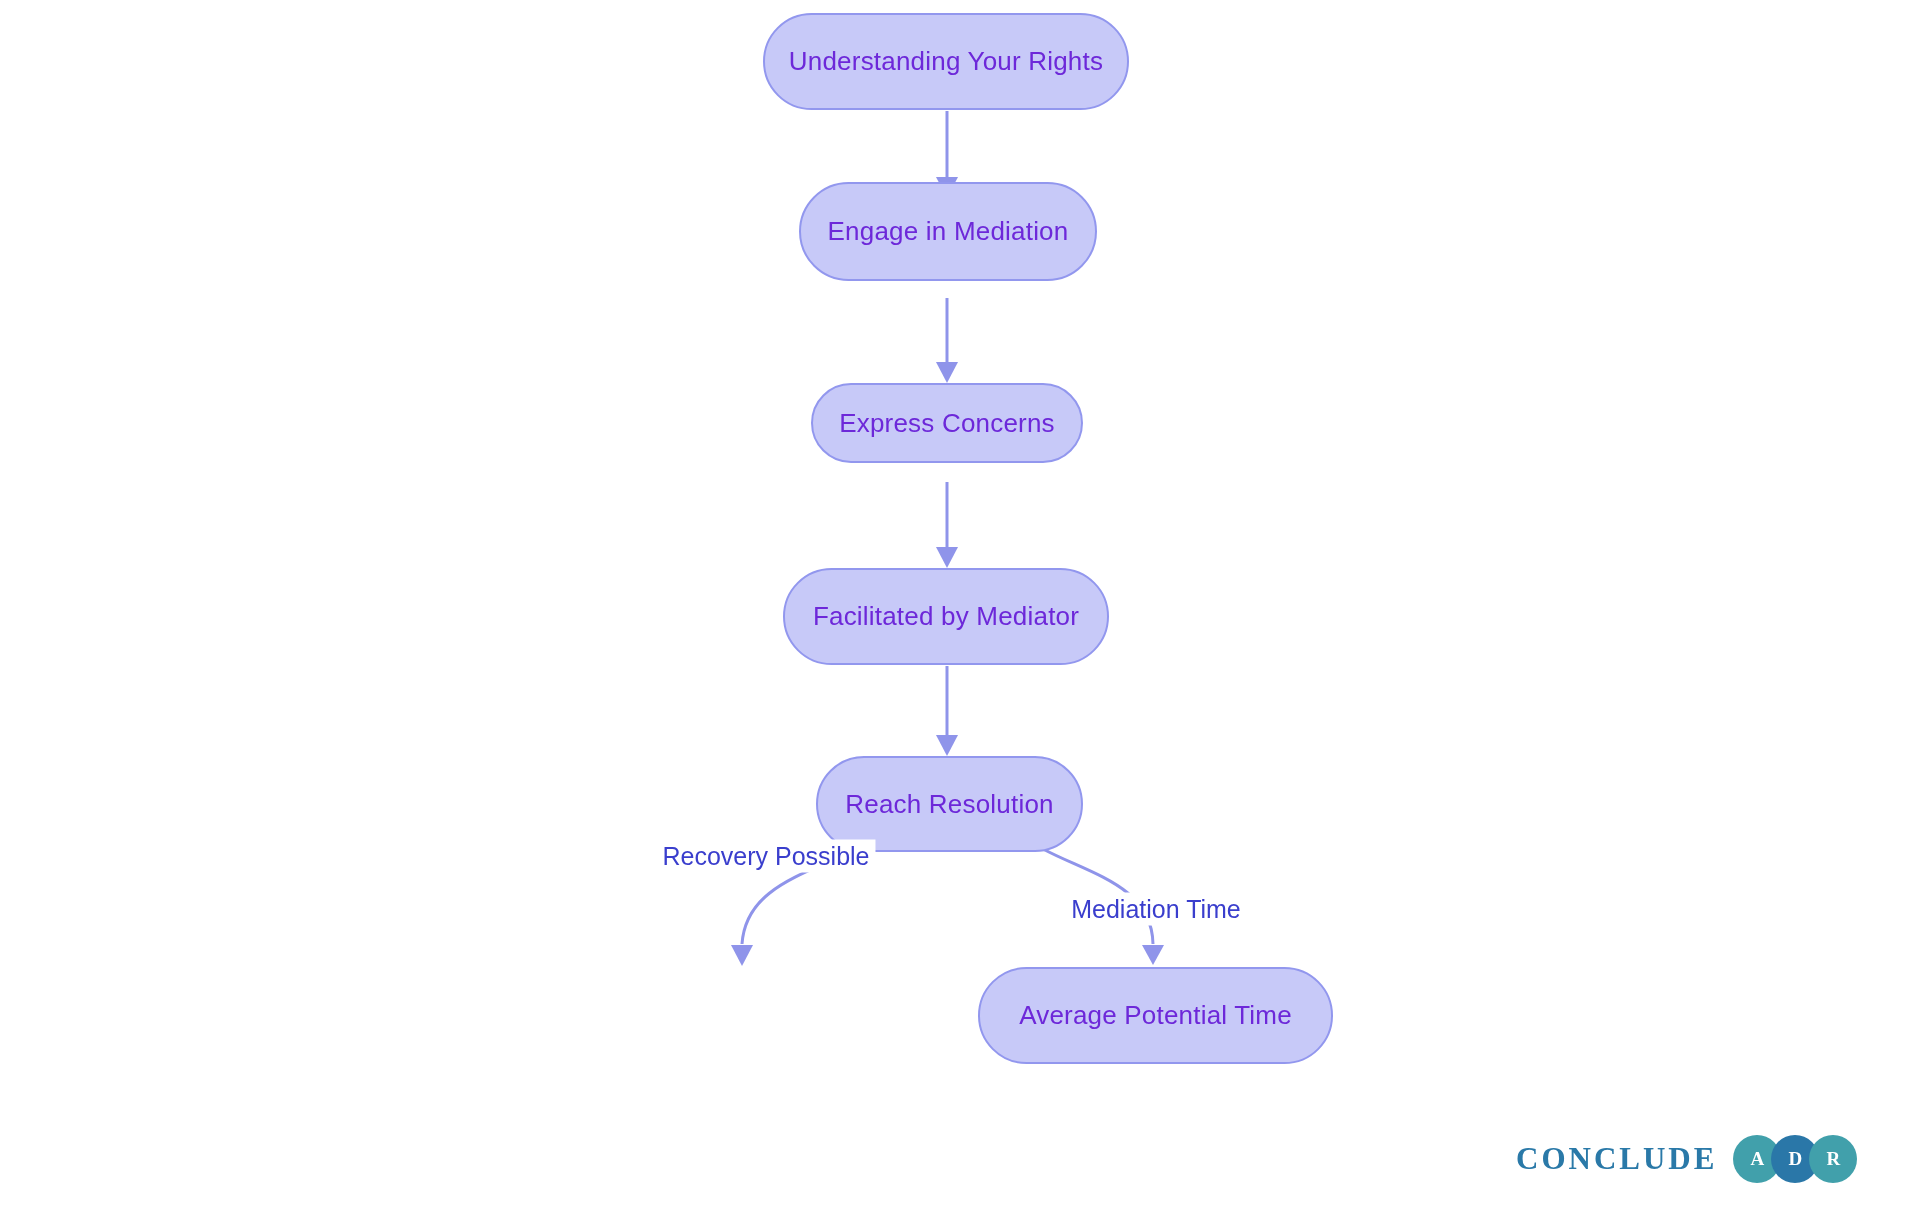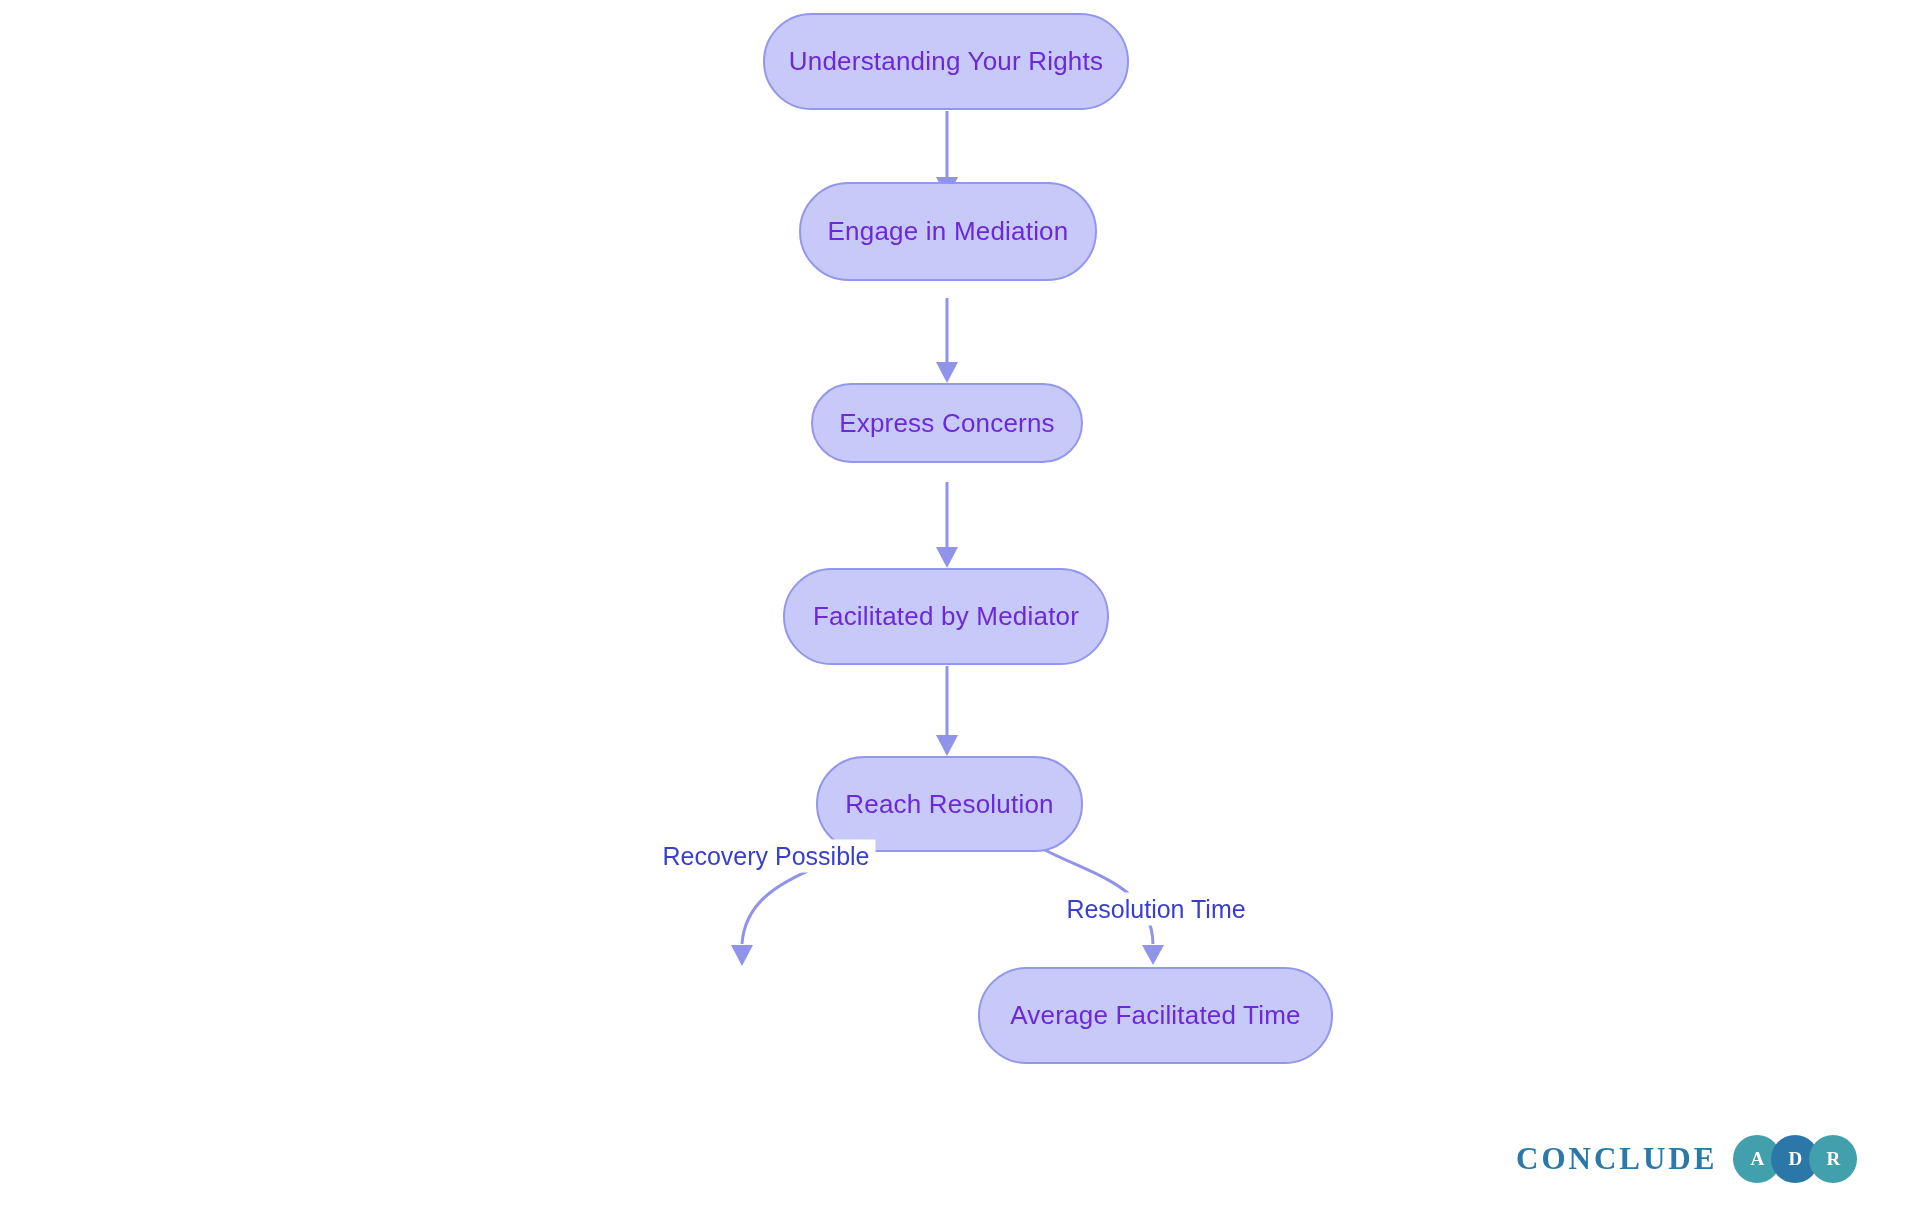--- a/index.html
+++ b/index.html
@@ -96,24 +96,24 @@
       <path d="M731 945 L753 945 L742 966 Z"></path>
       <path d="M1142 945 L1164 945 L1153 965 Z"></path>
     </g>
   </svg>
 
   <div class="node n1">Understanding Your Rights</div>
   <div class="node n2">Engage in Mediation</div>
   <div class="node n3">Express Concerns</div>
   <div class="node n4">Facilitated by Mediator</div>
   <div class="node n5">Reach Resolution</div>
-  <div class="node n7">Average Facilitated Time</div>
+  <div class="node n7">Average Potential Time</div>
 
   <div class="edge-label lbl-left">Recovery Possible</div>
-  <div class="edge-label lbl-right">Resolution Time</div>
+  <div class="edge-label lbl-right">Mediation Time</div>
 
   <div class="brand">
     <span class="wordmark">CONCLUDE</span>
     <span class="badge">
       <span class="circle teal">A</span>
       <span class="circle blue">D</span>
       <span class="circle teal">R</span>
     </span>
   </div>
 

